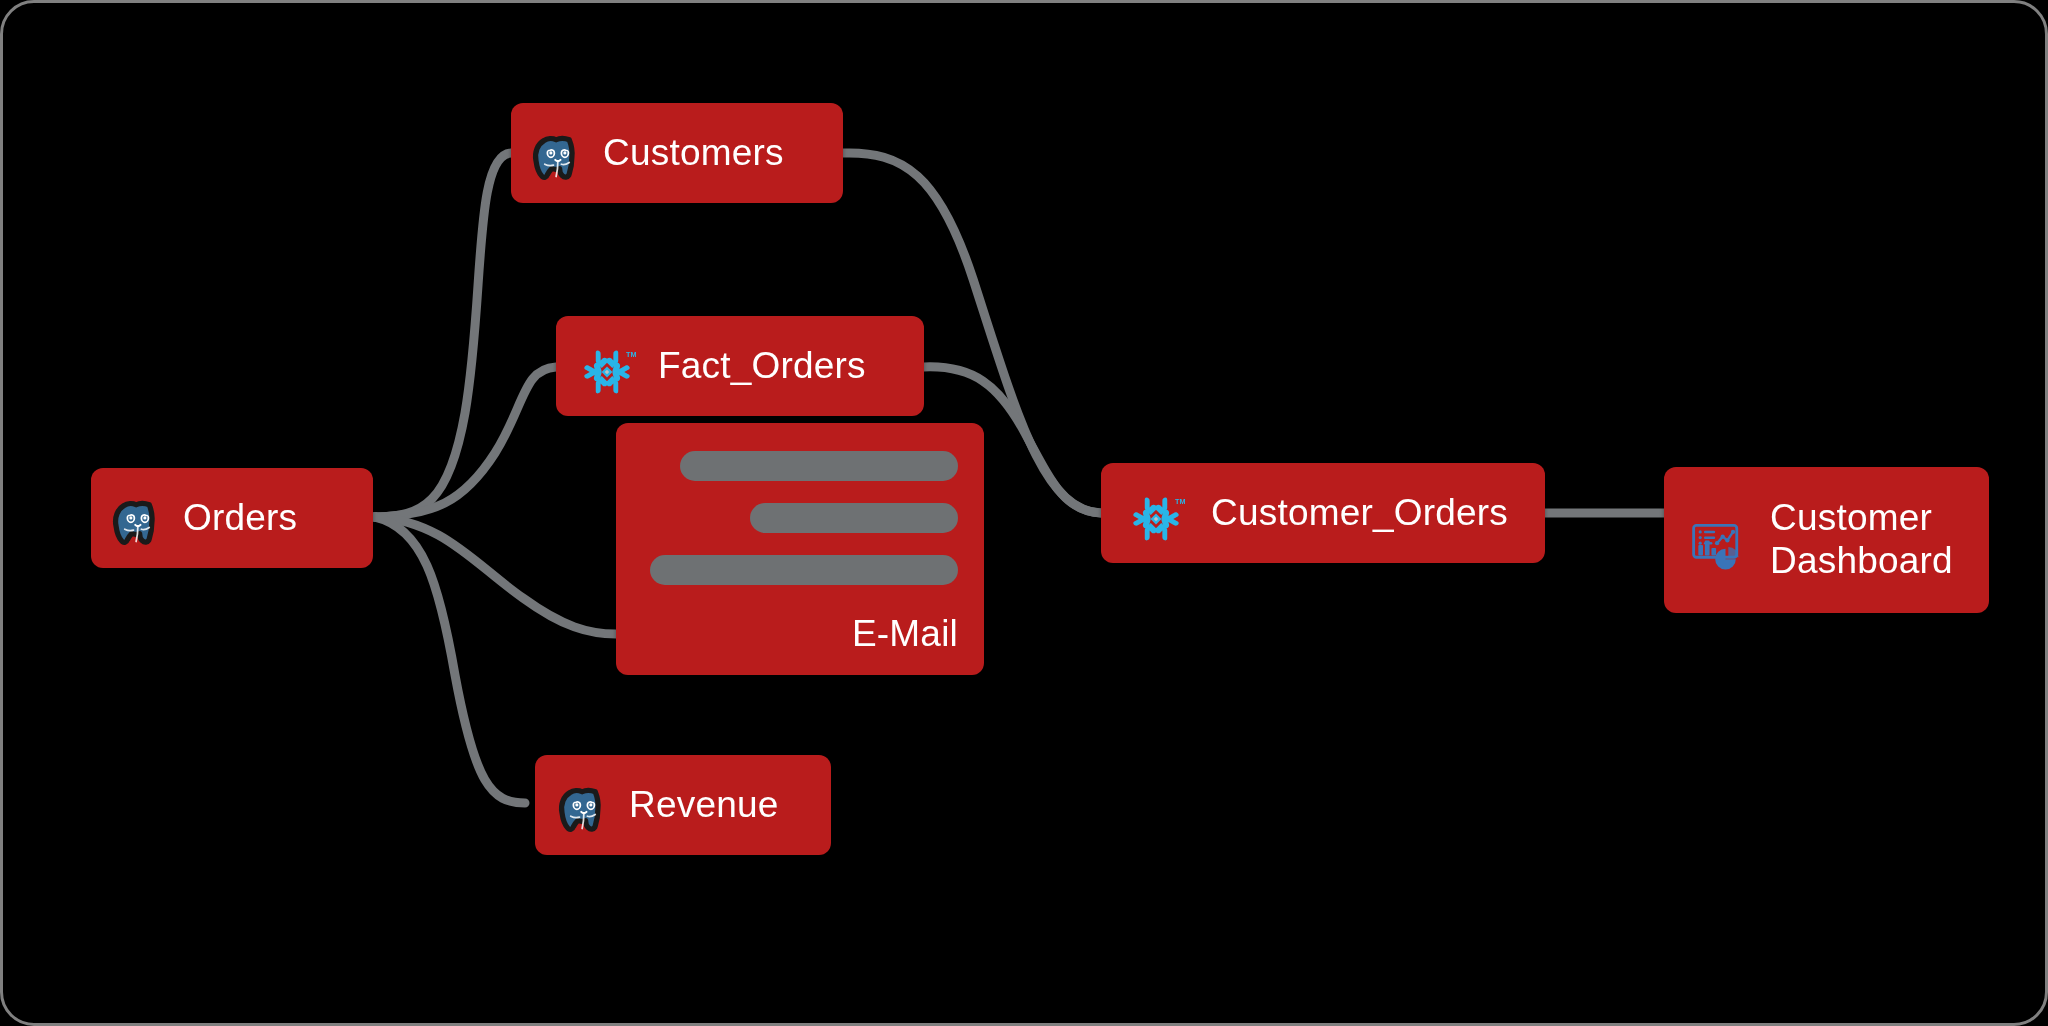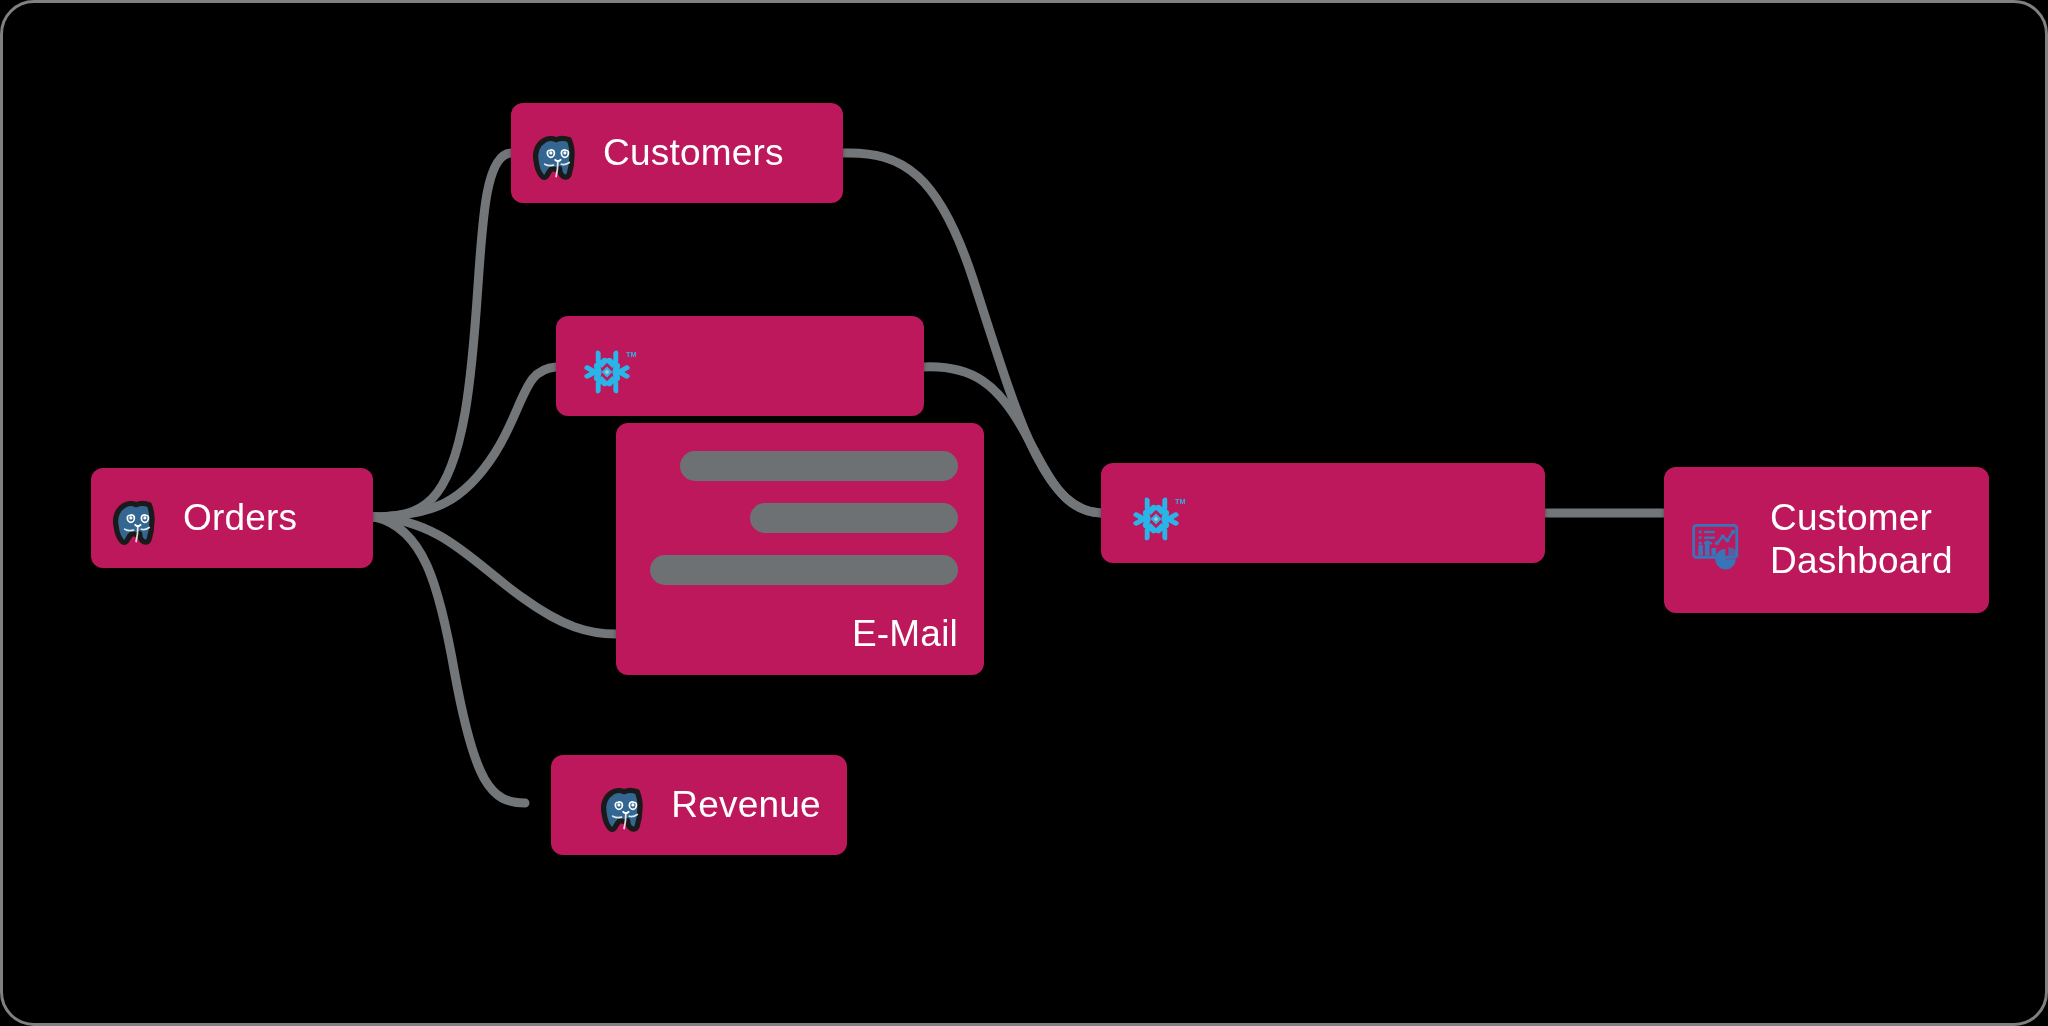--- a/index.html
+++ b/index.html
@@ -25,21 +25,21 @@
   }
   #edge-layer {
     position: absolute;
     left: 0; top: 0;
     width: 2048px;
     height: 1026px;
     pointer-events: none;
   }
   .node {
     position: absolute;
-    background: #be185d;
+    background: #b91c1c;
     border-radius: 12px;
     box-sizing: border-box;
     display: flex;
     align-items: center;
     box-shadow: 0 2px 4px rgba(0,0,0,0.35);
   }
   .node-label {
     color: #ffffff;
     font-size: 37px;
     line-height: 1.15;
@@ -52,21 +52,21 @@
     margin-top: 16px;
   }
 
   
   #node-orders      { left: 88px;  top: 465px; width: 282px; height: 100px; padding-left: 18px; gap: 18px; }
   #node-customers   { left: 508px; top: 100px; width: 332px; height: 100px; padding-left: 18px; gap: 18px; }
   #node-fact-orders { left: 553px; top: 313px; width: 368px; height: 100px; padding-left: 22px; gap: 22px; }
   #node-email       { left: 613px; top: 420px; width: 368px; height: 252px;
                       flex-direction: column; align-items: flex-end;
                       padding: 28px 26px 0 26px; }
-  #node-revenue     { left: 548px; top: 752px; width: 296px; height: 100px; padding-left: 20px; gap: 18px; justify-content: center; }
+  #node-revenue     { left: 532px; top: 752px; width: 296px; height: 100px; padding-left: 20px; gap: 18px; }
   #node-customer-orders { left: 1098px; top: 460px; width: 444px; height: 100px; padding-left: 26px; gap: 26px; }
   #node-customer-dashboard { left: 1661px; top: 464px; width: 325px; height: 146px; padding-left: 24px; gap: 22px; }
 
   
   .skeleton-bar {
     height: 30px;
     background: #6e7173;
     border-radius: 15px;
     margin-bottom: 22px;
   }
@@ -169,20 +169,21 @@
 
           <path d="M56.8 37.6c-.9 1.7-3 2.3-4.7 1.4l-6.4-3.7.7 2.8c.5 1.8-.6 3.7-2.4 4.2-1.8.5-3.7-.6-4.2-2.4l-2-7.7 7.6-2.1c1-.3 2-.1 2.8.3l6.7 3.9c1.7.9 2.8 1.6 1.9 3.3z"></path>
 
           <path d="M7.2 37.6c.9 1.7 3 2.3 4.7 1.4l6.4-3.7-.7 2.8c-.5 1.8.6 3.7 2.4 4.2 1.8.5 3.7-.6 4.2-2.4l2-7.7-7.6-2.1c-1-.3-2-.1-2.8.3l-6.7 3.9c-1.7.9-2.8 1.6-1.9 3.3z"></path>
 
           <path d="M56.8 26.4c-.9-1.7-3-2.3-4.7-1.4l-6.4 3.7.7-2.8c.5-1.8-.6-3.7-2.4-4.2-1.8-.5-3.7.6-4.2 2.4l-2 7.7 7.6 2.1c1 .3 2 .1 2.8-.3l6.7-3.9c1.7-.9 2.8-1.6 1.9-3.3z"></path>
         </g>
         <text x="53" y="15" font-family="'Liberation Sans', sans-serif" font-size="8" fill="#29b5e8" font-weight="bold">TM</text>
       </svg>
     </span>
+    <span class="node-label">Fact_Orders</span>
   </div>
 
   <div class="node" id="node-email">
     <div class="skeleton-bar w1"></div>
     <div class="skeleton-bar w2"></div>
     <div class="skeleton-bar w3"></div>
     <span class="node-label">E-Mail</span>
   </div>
 
   <div class="node" id="node-revenue">
@@ -219,20 +220,21 @@
           <path d="M21.6 55.6c1.9 0 3.4-1.5 3.4-3.4v-7.4l2 2c1.3 1.3 3.4 1.3 4.8 0 1.3-1.3 1.3-3.5 0-4.8l-5.6-5.6-5.6 5.6c-.7.7-1 1.6-1 2.5v7.7c0 1.9 0 3.4 2 3.4z"></path>
           <path d="M42.4 55.6c-1.9 0-3.4-1.5-3.4-3.4v-7.4l-2 2c-1.3 1.3-3.4 1.3-4.8 0-1.3-1.3-1.3-3.5 0-4.8l5.6-5.6 5.6 5.6c.7.7 1 1.6 1 2.5v7.7c0 1.9 0 3.4-2 3.4z"></path>
           <path d="M7.2 26.4c.9-1.7 3-2.3 4.7-1.4l6.4 3.7-.7-2.8c-.5-1.8.6-3.7 2.4-4.2 1.8-.5 3.7.6 4.2 2.4l2 7.7-7.6 2.1c-1 .3-2 .1-2.8-.3l-6.7-3.9c-1.7-.9-2.8-1.6-1.9-3.3z"></path>
           <path d="M56.8 37.6c-.9 1.7-3 2.3-4.7 1.4l-6.4-3.7.7 2.8c.5 1.8-.6 3.7-2.4 4.2-1.8.5-3.7-.6-4.2-2.4l-2-7.7 7.6-2.1c1-.3 2-.1 2.8.3l6.7 3.9c1.7.9 2.8 1.6 1.9 3.3z"></path>
           <path d="M7.2 37.6c.9 1.7 3 2.3 4.7 1.4l6.4-3.7-.7 2.8c-.5 1.8.6 3.7 2.4 4.2 1.8.5 3.7-.6 4.2-2.4l2-7.7-7.6-2.1c-1-.3-2-.1-2.8.3l-6.7 3.9c-1.7.9-2.8 1.6-1.9 3.3z"></path>
           <path d="M56.8 26.4c-.9-1.7-3-2.3-4.7-1.4l-6.4 3.7.7-2.8c.5-1.8-.6-3.7-2.4-4.2-1.8-.5-3.7.6-4.2 2.4l-2 7.7 7.6 2.1c1 .3 2 .1 2.8-.3l6.7-3.9c1.7-.9 2.8-1.6 1.9-3.3z"></path>
         </g>
         <text x="53" y="15" font-family="'Liberation Sans', sans-serif" font-size="8" fill="#29b5e8" font-weight="bold">TM</text>
       </svg>
     </span>
+    <span class="node-label">Customer_Orders</span>
   </div>
 
   <div class="node" id="node-customer-dashboard">
     <span class="icon">
       <svg width="60" height="60" viewBox="0 0 64 64" xmlns="http://www.w3.org/2000/svg">
         <rect x="6" y="10" width="46" height="34" rx="3" fill="none" stroke="#3a74b8" stroke-width="3"></rect>
         <g fill="#3a74b8">
           <circle cx="13" cy="17" r="1.7"></circle>
             <rect x="17" y="15.8" width="12" height="2.6" rx="1.3"></rect>
           <circle cx="13" cy="23" r="1.7"></circle>

